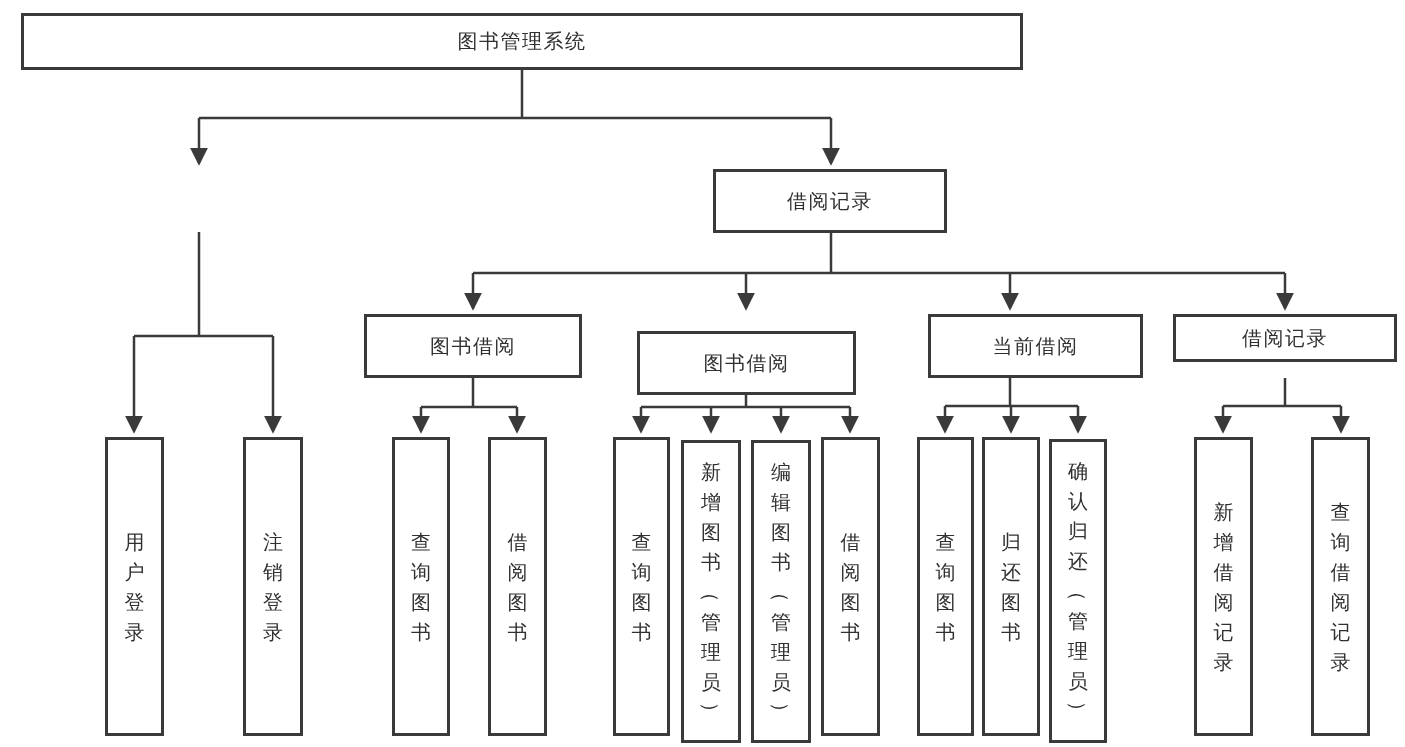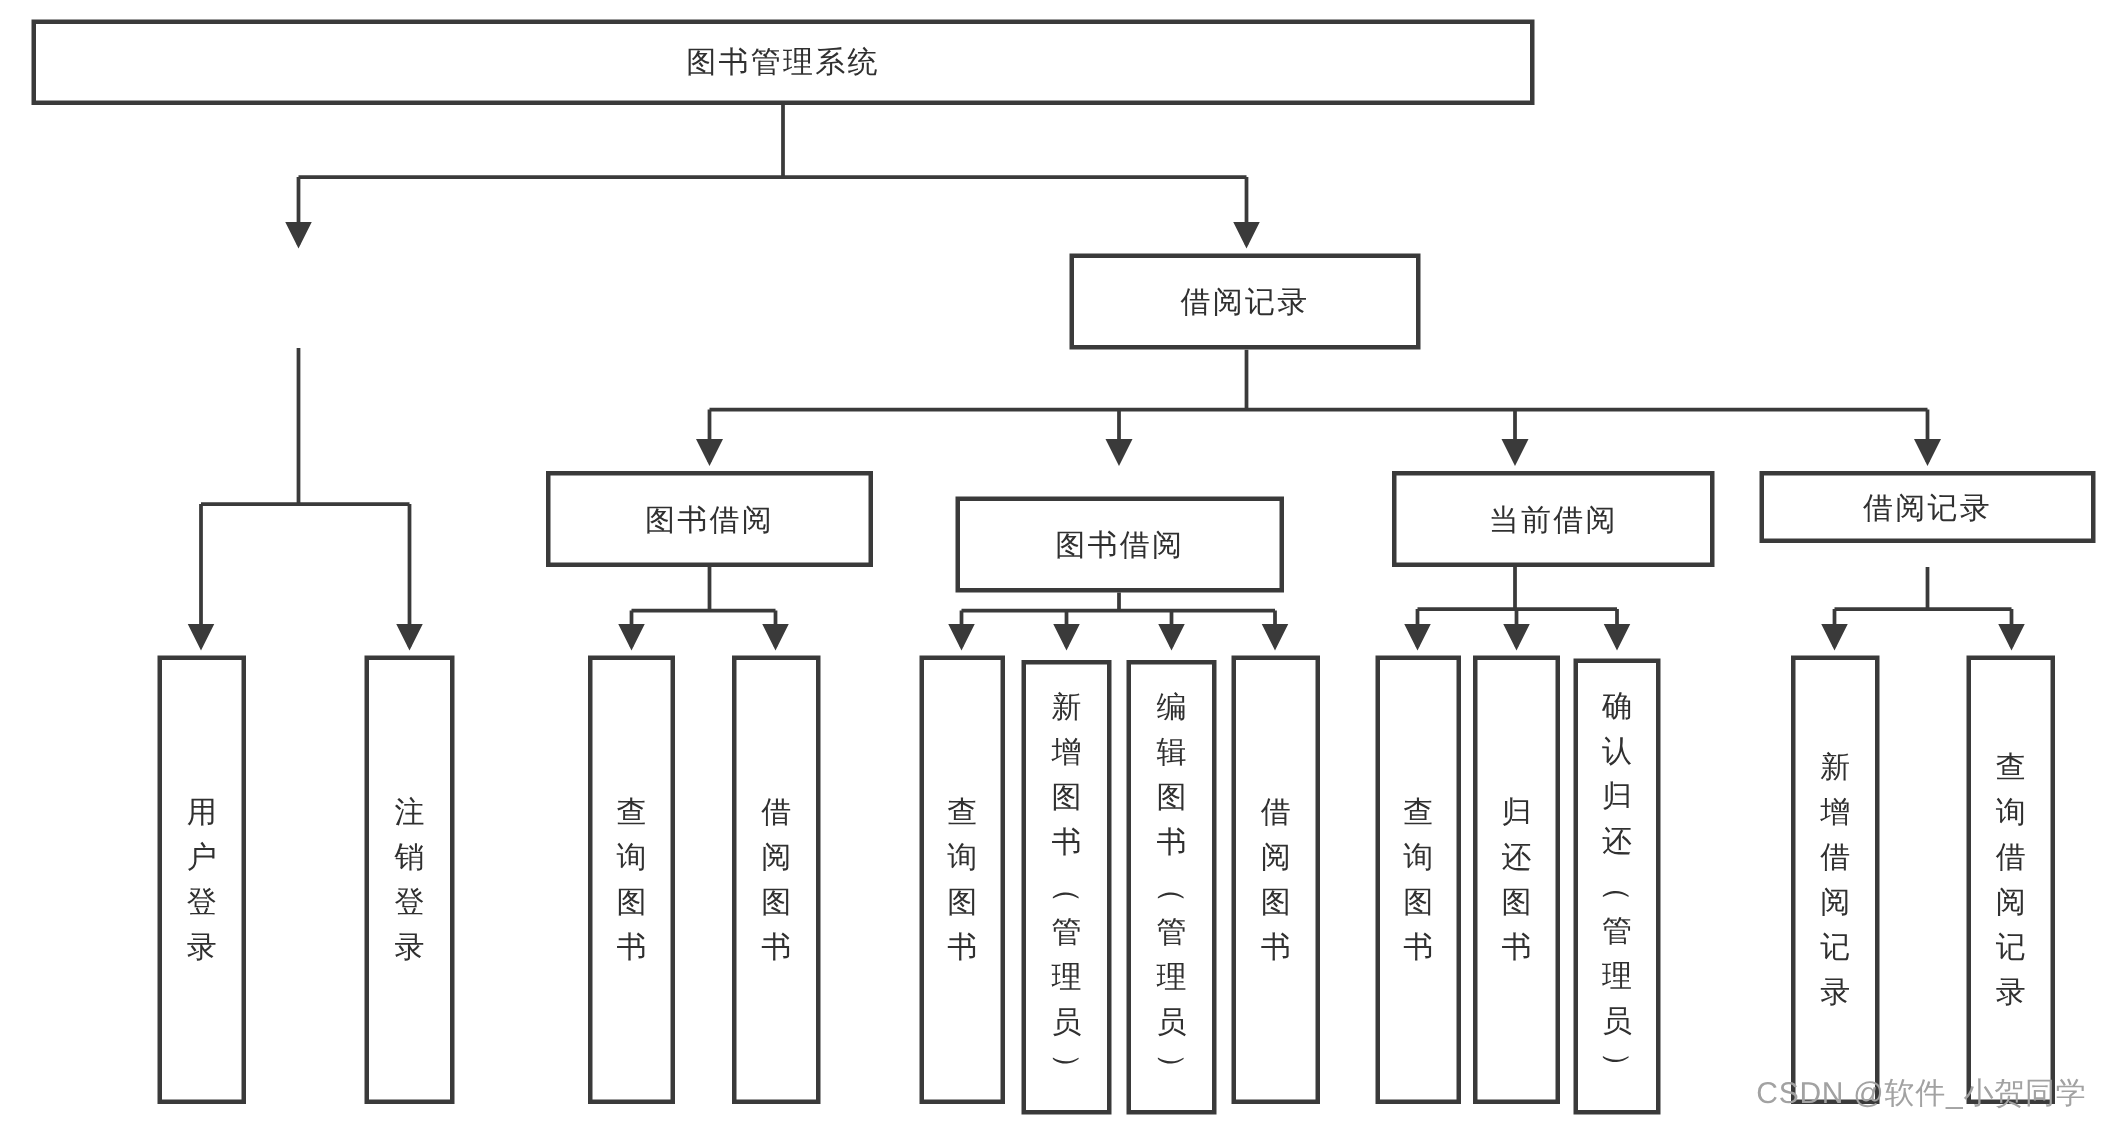--- a/index.html
+++ b/index.html
@@ -213,15 +213,14 @@
     </div>
   <div class="box vbox vtext" style="left:1311px; top:437px; width:59px; height:299px;">
       <span class="vchar">查</span>
       <span class="vchar">询</span>
       <span class="vchar">借</span>
       <span class="vchar">阅</span>
       <span class="vchar">记</span>
       <span class="vchar">录</span>
     </div>
 
-  <div class="watermark">CSDN @软件_小贺同学</div>
 
 </div>
 
 </body></html>

